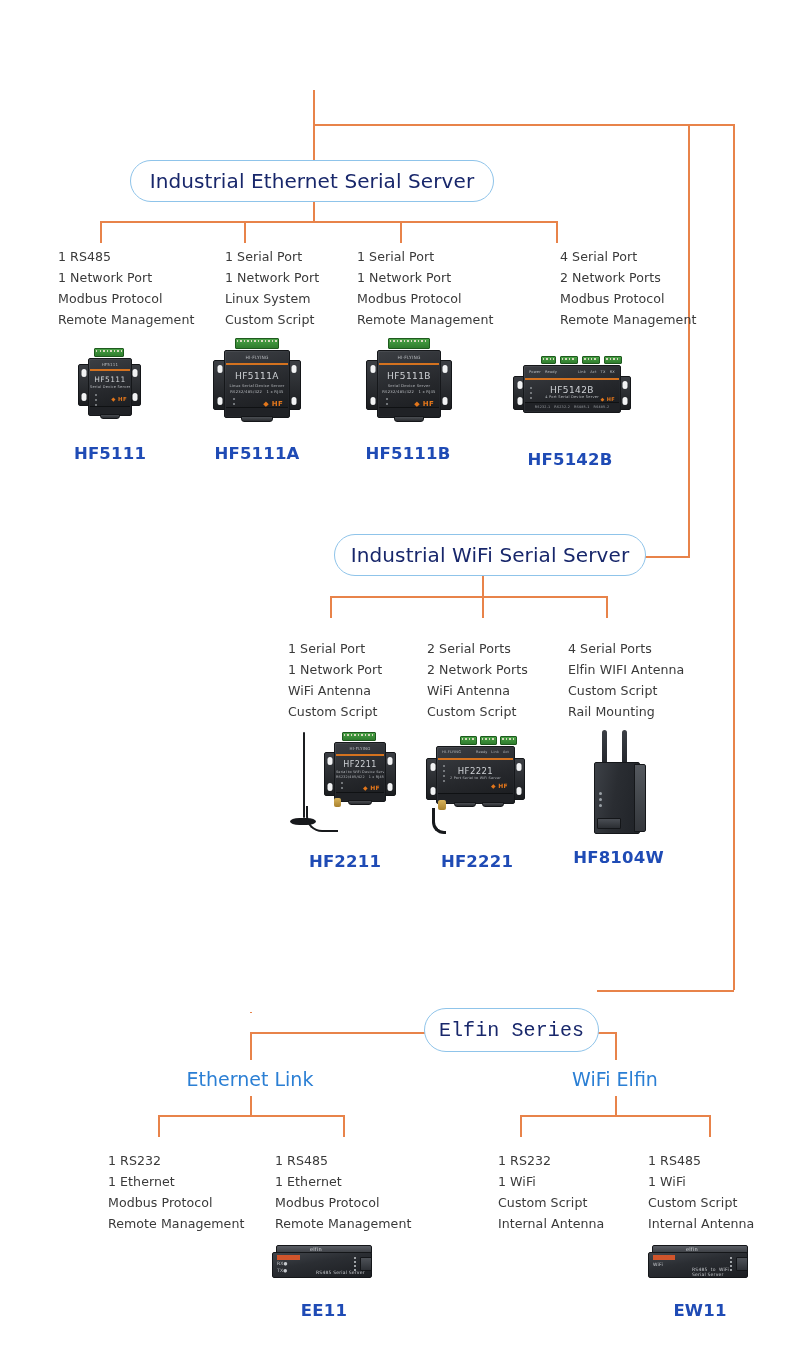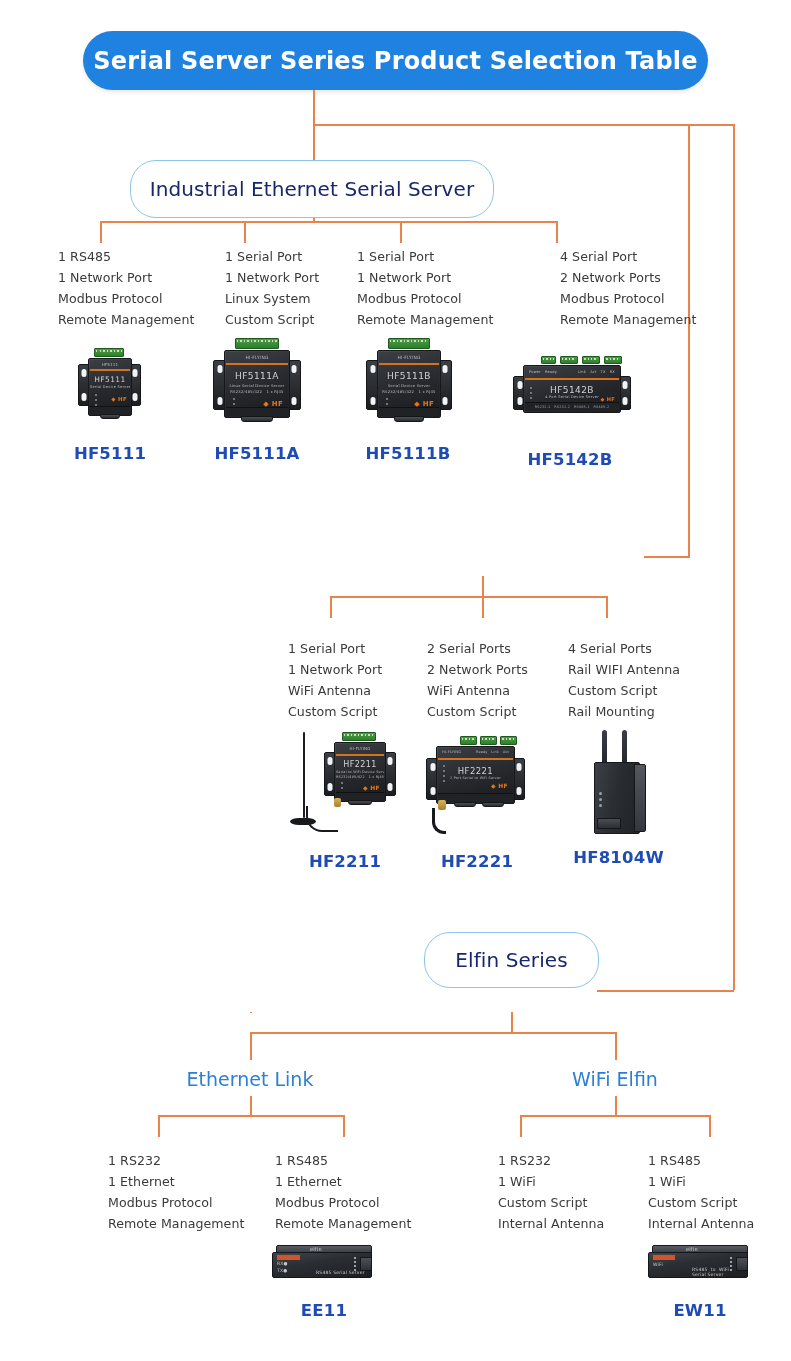--- a/index.html
+++ b/index.html
@@ -182,31 +182,28 @@
     position: absolute; width: 1.6px; height: 1.6px; border-radius: 50%;
     background: #b9bcc0;
   }
   .elf .red { background: #d0552c; }
 </style>
 </head>
 <body>
 
 <div id="root">
 
-  <div class="title-box">
-    <span>Serial Server Series Product Selection Table</span>
-  </div>
 
   <div class="ln lv" style="left:313px; top:90px; height:35px;"></div>
   <div class="ln lh" style="left:313px; top:124px; width:422px;"></div>
   <div class="ln lv" style="left:313px; top:124px; height:37px;"></div>
   <div class="ln lv" style="left:688px; top:124px; height:432px;"></div>
   <div class="ln lv" style="left:733px; top:124px; height:866px;"></div>
 
-  <div class="pill" style="left:130px; top:160px; width:364px; height:58px;">
+  <div class="pill" style="left:130px; top:160px; width:364px; height:42px;">
     <span>Industrial Ethernet Serial Server</span>
   </div>
 
   <div class="ln lv" style="left:313px; top:202px; height:20px;"></div>
   <div class="ln lh" style="left:100px; top:221px; width:456px;"></div>
   <div class="ln lv" style="left:100px; top:221px; height:22px;"></div>
   <div class="ln lv" style="left:244px; top:221px; height:22px;"></div>
   <div class="ln lv" style="left:400px; top:221px; height:22px;"></div>
   <div class="ln lv" style="left:556px; top:221px; height:22px;"></div>
 
@@ -330,20 +327,23 @@
           <div class="led" style="left:5px; top:30px;"></div>
           <div class="logo" style="right:4px; top:29px; font-size:5px;">◆ HF</div>
           <div class="btm" style="left:0; bottom:0; width:100%; height:9px;"></div>
           <div class="silk" style="bottom:2px; font-size:3.4px; color:#9da1a6;">RS232-1 &nbsp; RS232-2 &nbsp; RS485-1 &nbsp; RS485-2</div>
         </div>
       </div>
     </div>
     <div class="name" style="margin-top:20px;">HF5142B</div>
   </div>
 
+  <div class="pill" style="left:334px; top:534px; width:312px; height:42px;">
+    <span>Industrial WiFi Serial Server</span>
+  </div>
   <div class="ln lh" style="left:644px; top:556px; width:46px;"></div>
 
   <div class="ln lv" style="left:482px; top:576px; height:21px;"></div>
   <div class="ln lh" style="left:330px; top:596px; width:277px;"></div>
   <div class="ln lv" style="left:330px; top:596px; height:22px;"></div>
   <div class="ln lv" style="left:482px; top:596px; height:22px;"></div>
   <div class="ln lv" style="left:606px; top:596px; height:22px;"></div>
 
   <div class="spec" style="left:288px; top:638px;">
     <div>1 Serial Port</div>
@@ -352,21 +352,21 @@
     <div>Custom Script</div>
   </div>
   <div class="spec" style="left:427px; top:638px;">
     <div>2 Serial Ports</div>
     <div>2 Network Ports</div>
     <div>WiFi Antenna</div>
     <div>Custom Script</div>
   </div>
   <div class="spec" style="left:568px; top:638px;">
     <div>4 Serial Ports</div>
-    <div>Rail WIFI Antenna</div>
+    <div>Elfin WIFI Antenna</div>
     <div>Custom Script</div>
     <div>Rail Mounting</div>
   </div>
 
   <div class="prod" style="left:280px; top:728px; width:130px;">
     <div class="art" style="width:130px;height:112px;">
       <div class="ant" style="position:absolute; left:8px; top:4px; width:34px; height:108px;">
         <div class="rod" style="left:15px; top:0px; height:86px;"></div>
         <div class="base" style="left:2px; top:86px;"></div>
       </div>
@@ -439,21 +439,21 @@
         <div class="ledbar" style="left:33px; top:62px;"></div>
         <div class="ledbar" style="left:33px; top:68px;"></div>
         <div class="ledbar" style="left:33px; top:74px;"></div>
         <div style="position:absolute; left:31px; top:88px; width:24px; height:11px;
              background:linear-gradient(180deg,#4a4e54,#2b2e33); border:1px solid #141619; border-radius:1px;"></div>
       </div>
     </div>
     <div class="name" style="margin-top:8px;">HF8104W</div>
   </div>
 
-  <div class="pill" style="left:424px; top:932px; width:175px; height:56px;">
+  <div class="pill" style="left:424px; top:1008px; width:175px; height:44px;font-family:Liberation Mono, monospace;">
     <span>Elfin Series</span>
   </div>
   <div class="ln lh" style="left:597px; top:990px; width:137px;"></div>
 
   <div class="ln lv" style="left:250px; top:1012px; height:1px;"></div>
   <div class="ln lv" style="left:511px; top:1012px; height:21px;"></div>
   <div class="ln lh" style="left:250px; top:1032px; width:366px;"></div>
   <div class="ln lv" style="left:250px; top:1032px; height:28px;"></div>
   <div class="ln lv" style="left:615px; top:1032px; height:28px;"></div>
 

